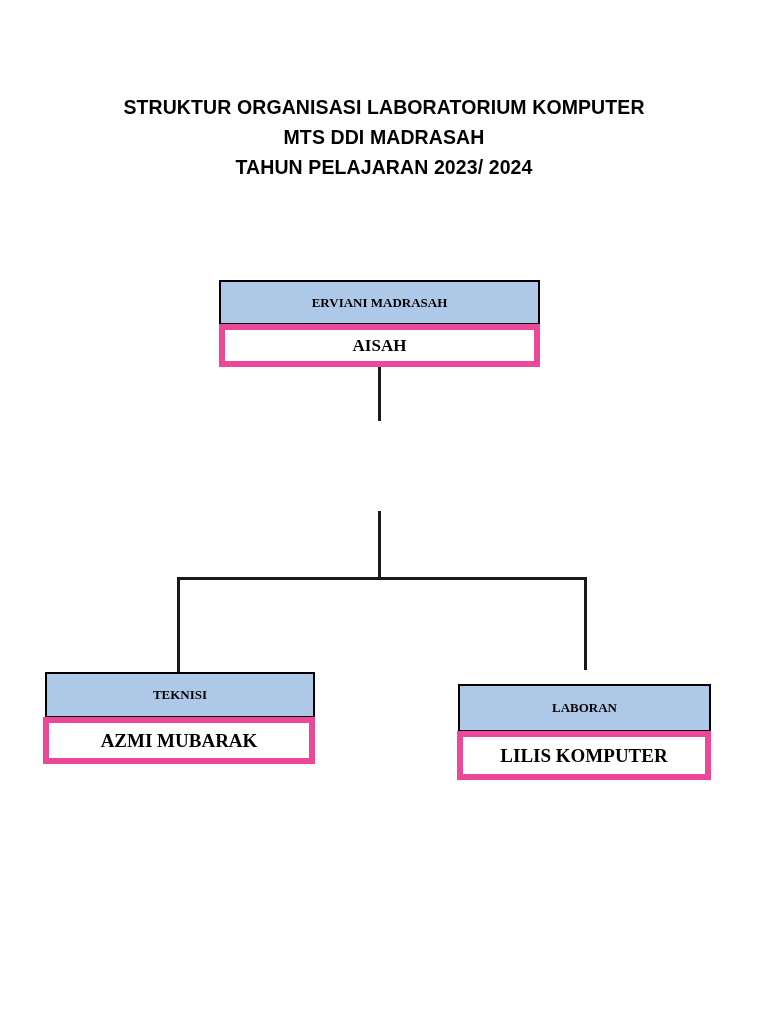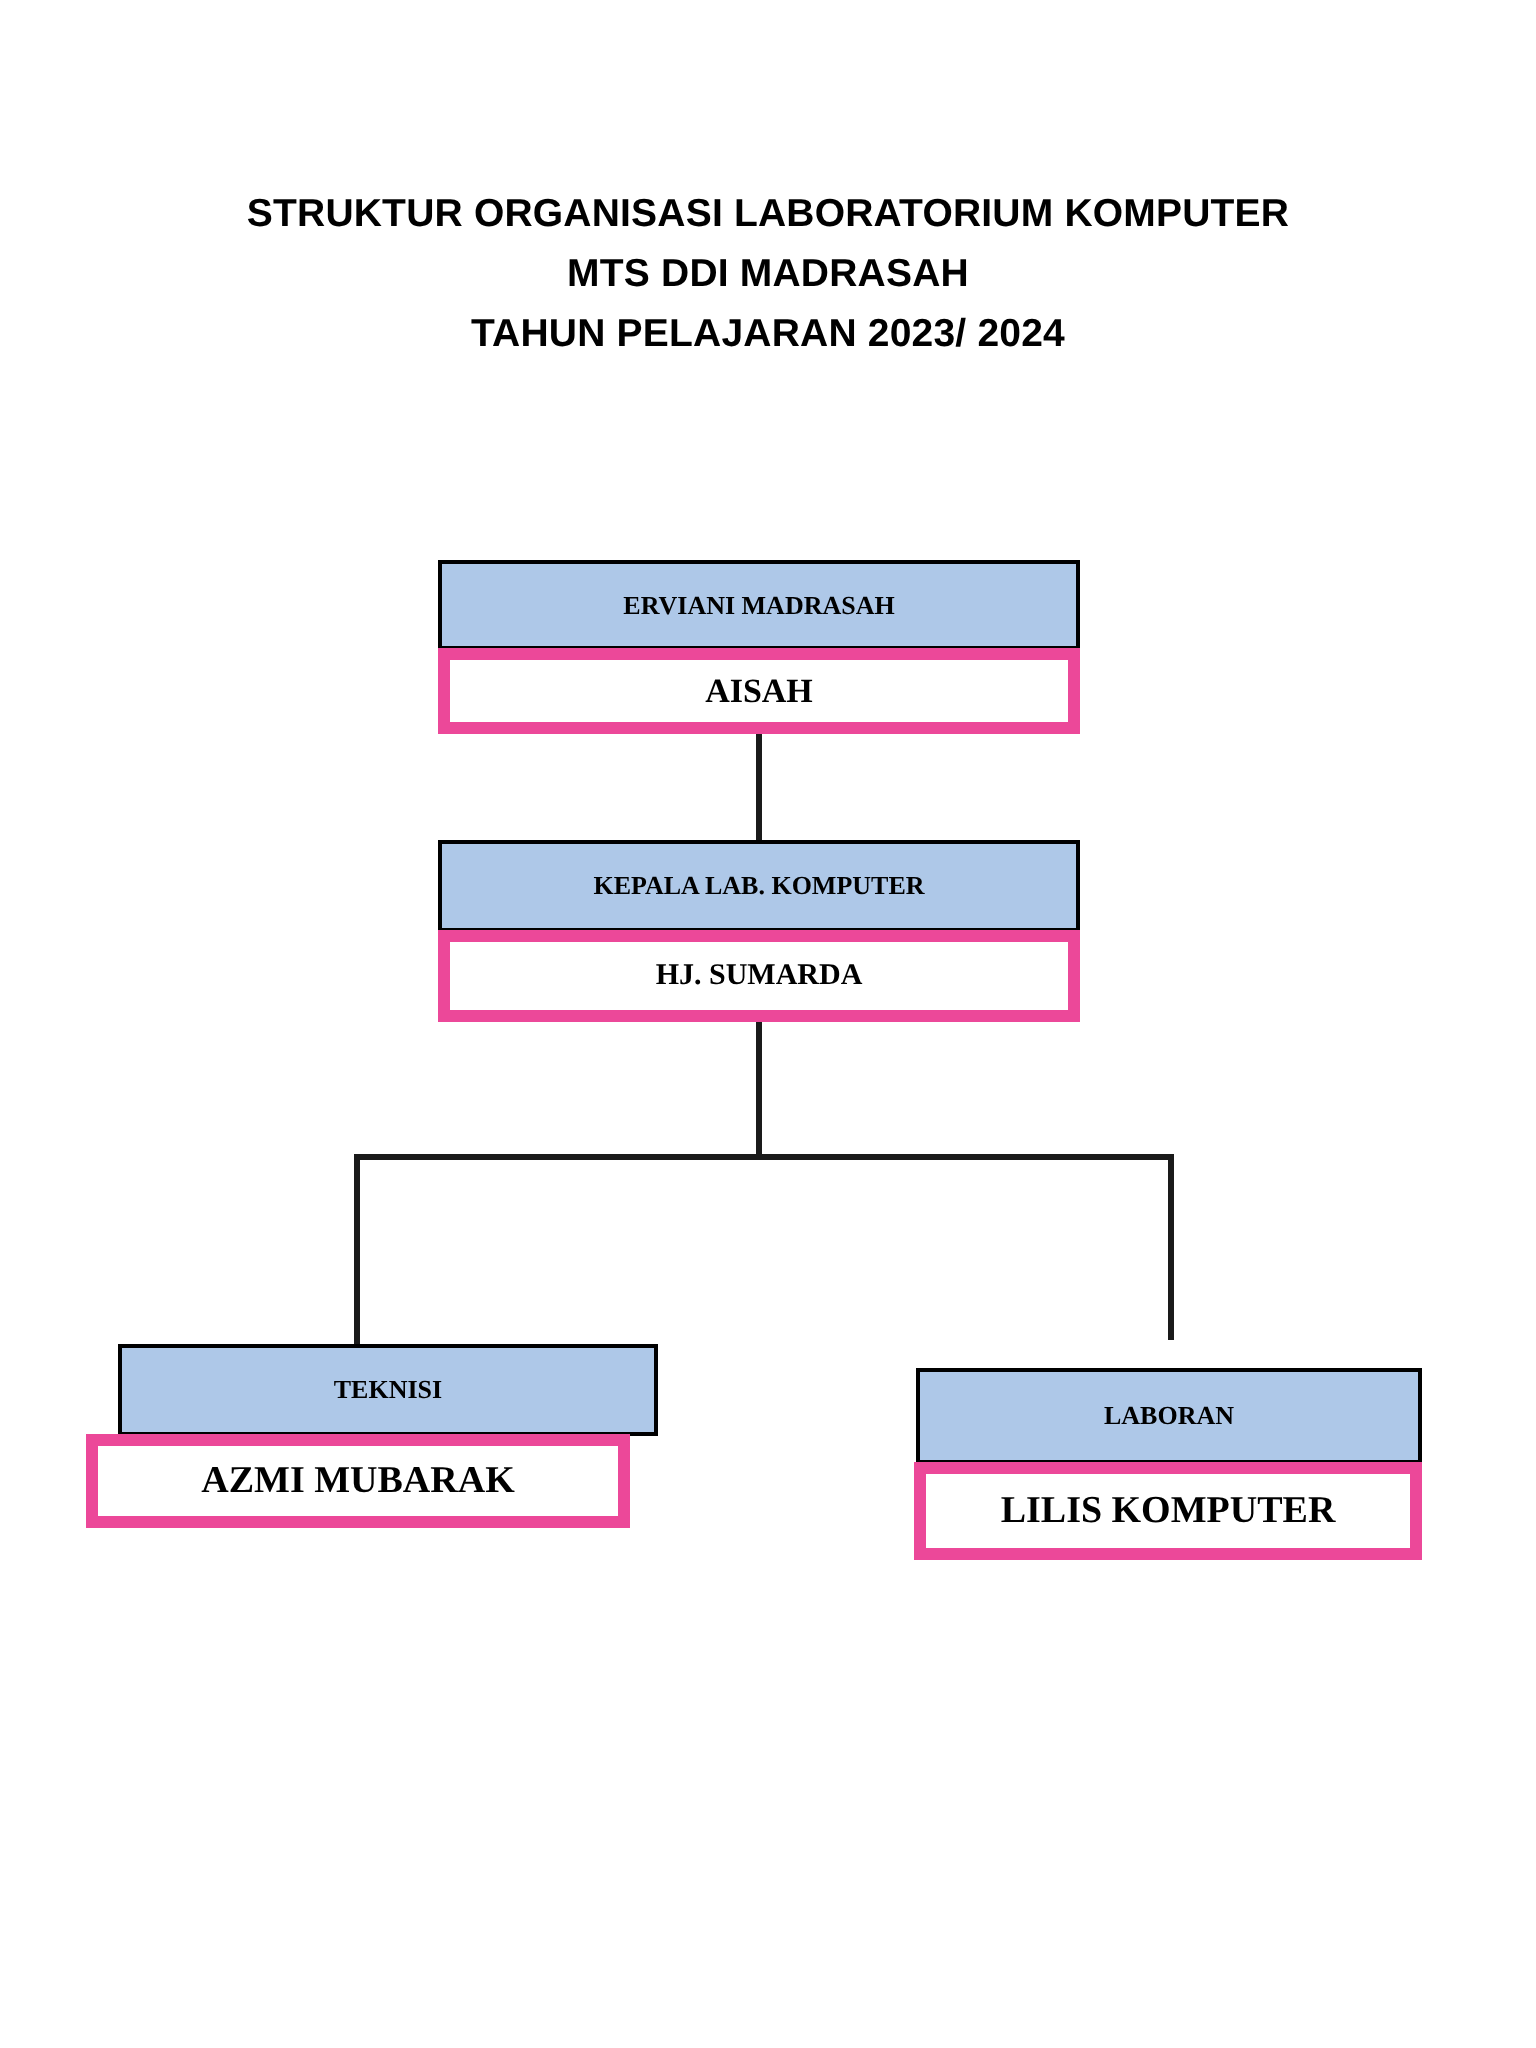--- a/index.html
+++ b/index.html
@@ -75,21 +75,21 @@
   #node-kepala-madrasah .node-header { height: 45px; font-size: 13px; }
   #node-kepala-madrasah .node-name   { height: 43px; font-size: 17px; margin-top: -1px; }
 
   
   #node-kepala-lab { left: 219px; top: 420px; width: 321px; }
   #node-kepala-lab .node-header { height: 46px; font-size: 13px; }
   #node-kepala-lab .node-name   { height: 46px; font-size: 15px; margin-top: -1px; }
 
   
   #node-teknisi { left: 43px; top: 672px; width: 272px; }
-  #node-teknisi .node-header { height: 46px; font-size: 13px; margin-left: 16px; width: 270px; }
+  #node-teknisi .node-header { height: 46px; font-size: 13px; margin-left: 2px; width: 270px; }
   #node-teknisi .node-name   { height: 47px; font-size: 19px; margin-top: -1px; width: 272px; }
 
   
   #node-laboran { left: 457px; top: 684px; width: 254px; }
   #node-laboran .node-header { height: 48px; font-size: 13px; margin-left: 1px; width: 253px; }
   #node-laboran .node-name   { height: 49px; font-size: 19px; margin-top: -1px; width: 254px; }
 
   
   .connector {
     position: absolute;
@@ -116,24 +116,20 @@
   <div class="connector" id="connector-lab-trunk"></div>
   <div class="connector" id="connector-sibling-bar"></div>
   <div class="connector" id="connector-drop-teknisi"></div>
   <div class="connector" id="connector-drop-laboran"></div>
 
   <div class="org-node" id="node-kepala-madrasah">
     <div class="node-header">ERVIANI MADRASAH</div>
     <div class="node-name">AISAH</div>
   </div>
 
-  <div class="org-node" id="node-kepala-lab">
-    <div class="node-header">KEPALA LAB. KOMPUTER</div>
-    <div class="node-name">HJ. SUMARDA</div>
-  </div>
 
   <div class="org-node" id="node-teknisi">
     <div class="node-header">TEKNISI</div>
     <div class="node-name">AZMI MUBARAK</div>
   </div>
 
   <div class="org-node" id="node-laboran">
     <div class="node-header">LABORAN</div>
     <div class="node-name">LILIS KOMPUTER</div>
   </div>

